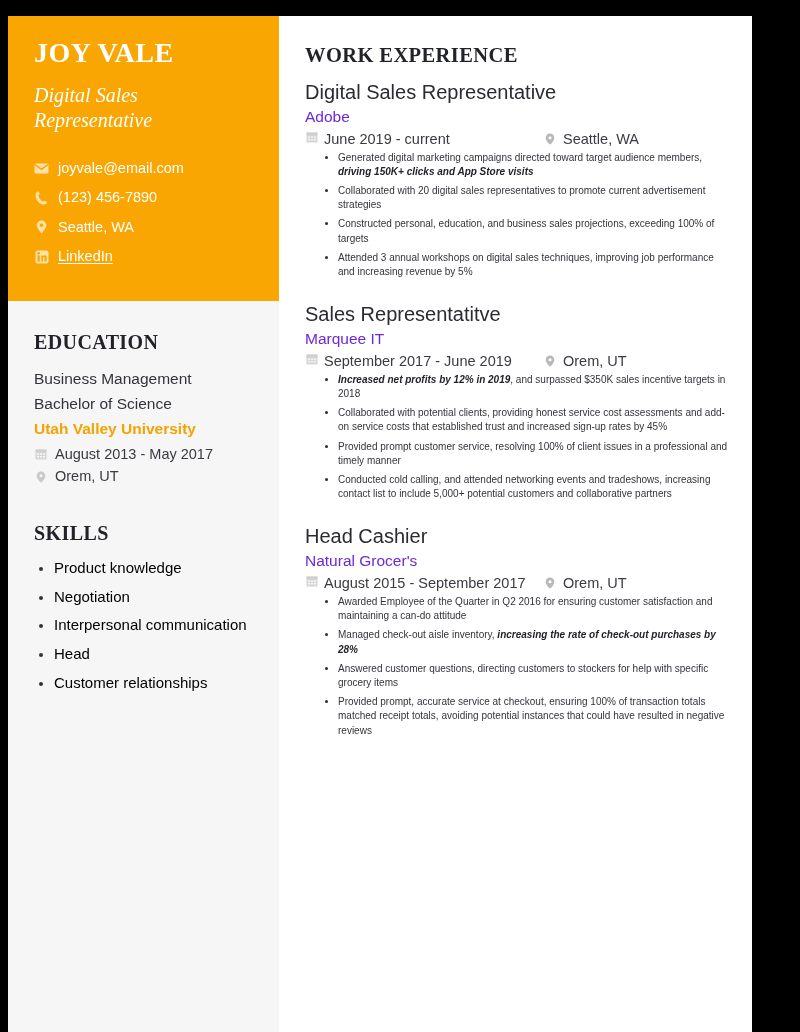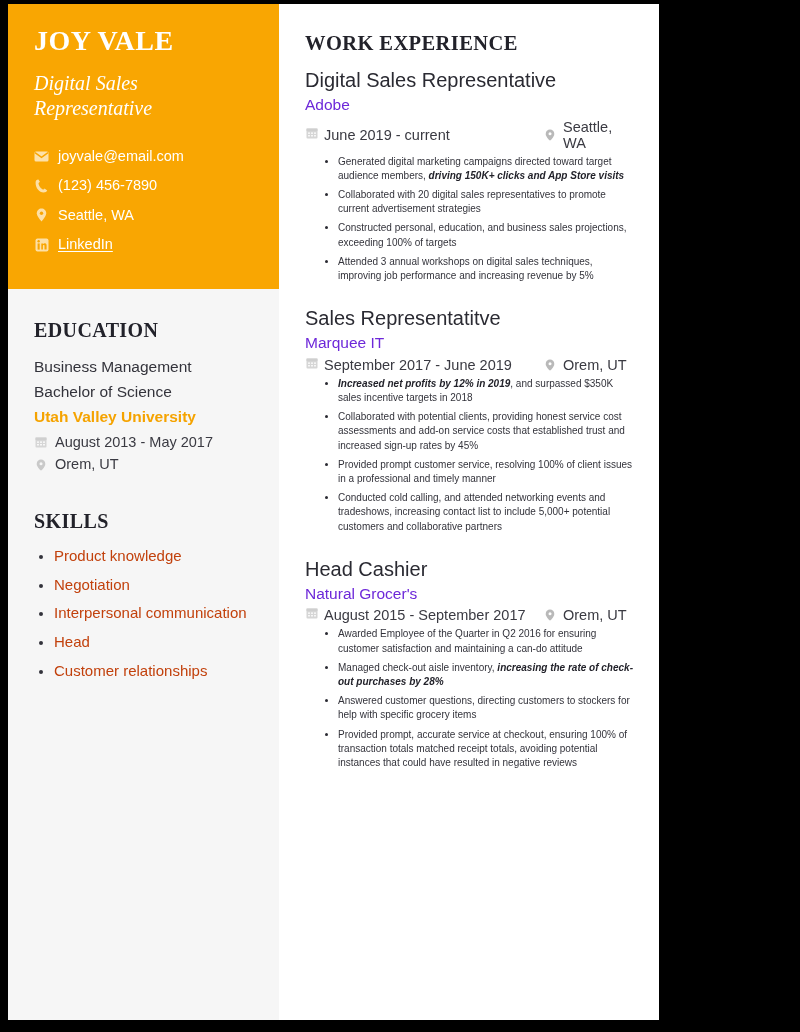--- a/index.html
+++ b/index.html
@@ -7,22 +7,22 @@
   html, body {
     width: 800px;
     height: 1032px;
     background: #000000;
     font-family: "Liberation Sans", sans-serif;
   }
 
   #page {
     position: absolute;
     left: 8px;
-    top: 4px;
-    width: 651px;
+    top: 16px;
+    width: 744px;
     height: 1016px;
     background: #ffffff;
     overflow: hidden;
     display: flex;
   }
 
   
   #sidebar {
     width: 271px;
     flex: 0 0 271px;
@@ -121,21 +121,21 @@
     display: flex;
     align-items: center;
     justify-content: center;
   }
 
   .skills-gap { height: 34px; }
 
   .skills-list { list-style: disc; padding-left: 20px; }
   .skills-list li {
     font-size: 15px;
-    color: #c2410c;
+    color: #000000;
     line-height: 1.52;
     margin-bottom: 6px;
   }
   .skills-list li::marker { color: #33333b; font-size: 14px; }
 
   #divider-gap {
     width: 16px;
     flex: 0 0 16px;
     background: #ffffff;
   }

